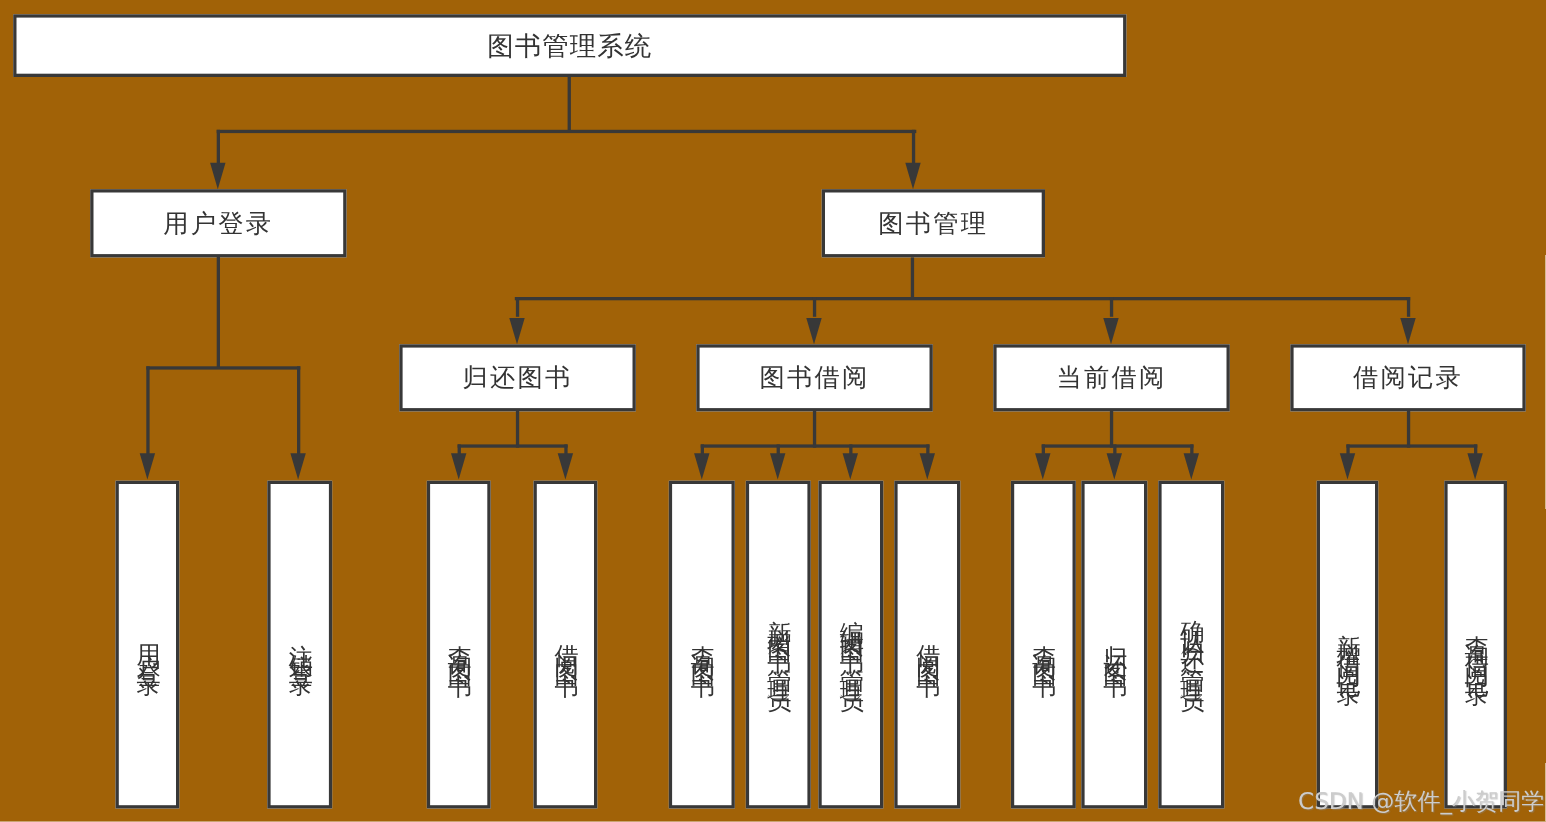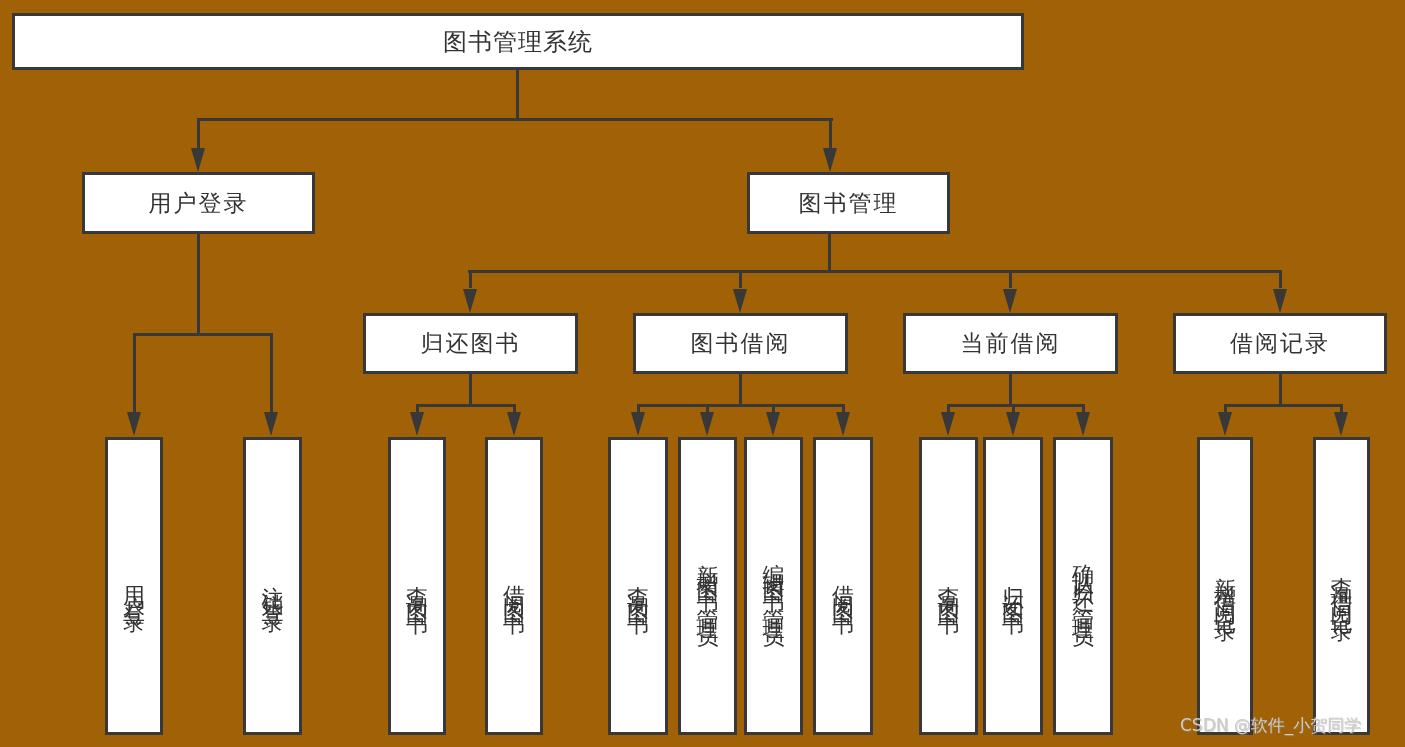--- a/index.html
+++ b/index.html
@@ -41,21 +41,21 @@
     position: absolute;
     width: 0; height: 0;
     border-left: 7px solid transparent;
     border-right: 7px solid transparent;
     border-top: 24px solid #383838;
   }
   .watermark {
     position: absolute;
     left: 1180px;
     top: 714px;
-    font-size: 17px;
+    font-size: 21px;
     color: #cccccc;
     text-shadow: 1px 1px 1px rgba(140,140,140,0.45);
     white-space: nowrap;
     z-index: 5;
   }
 </style>
 </head>
 <body>
 
 <div class="canvas">

